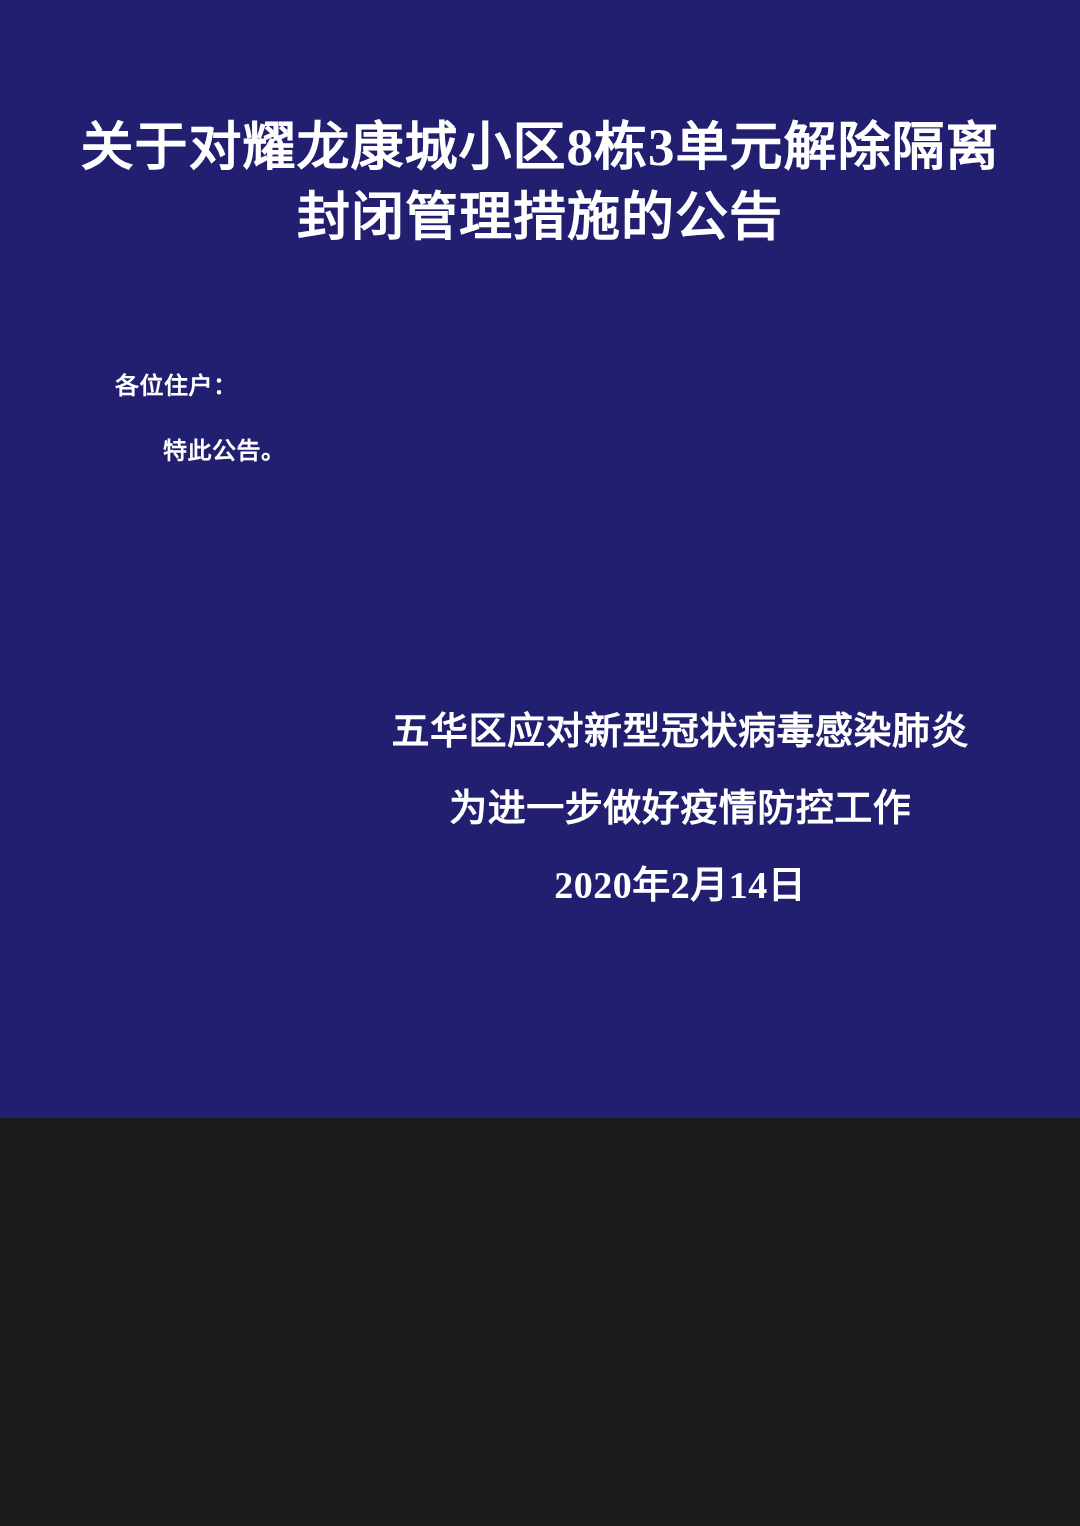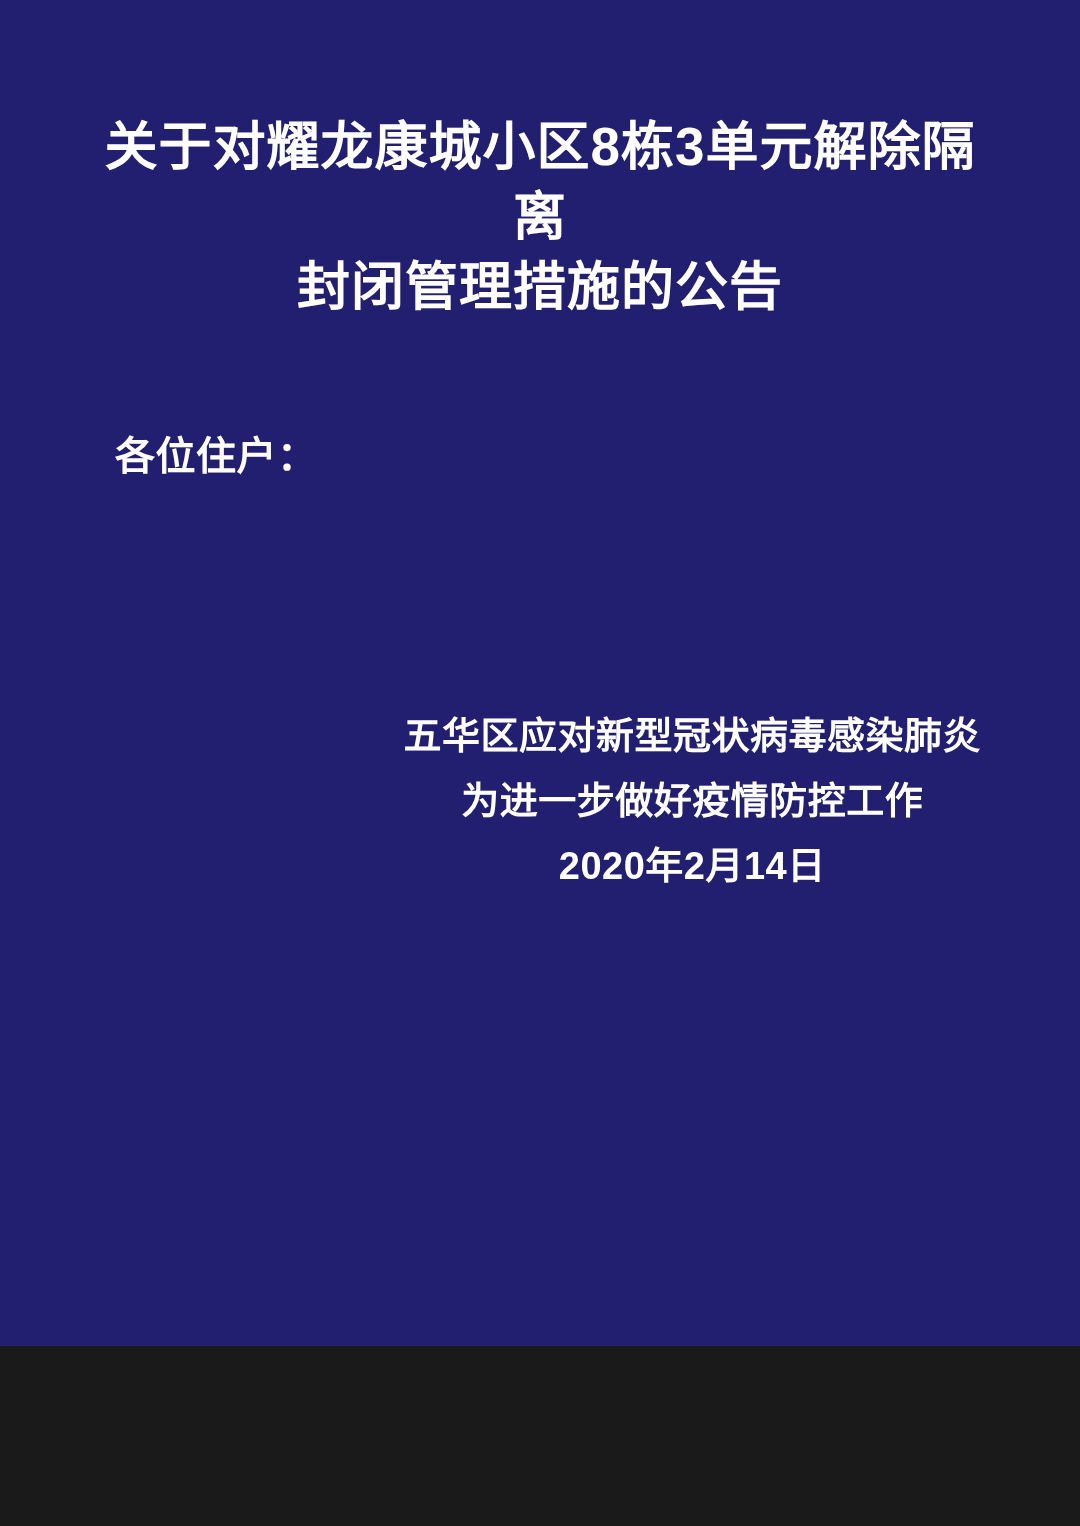--- a/index.html
+++ b/index.html
@@ -5,69 +5,70 @@
 <style>
   :root {
     --bg: #221E70;
     --fg: #FFFFFF;
   }
   * { box-sizing: border-box; }
   html, body { margin: 0; padding: 0; background: #1a1a1a; }
   .page {
     position: relative;
     width: 1080px;
-    height: 1346px;
+    height: 1118px;
     margin: 0 auto;
     background: var(--bg);
     color: var(--fg);
-    font-family: Liberation Sans, sans-serif;
+    font-family: Liberation Serif, serif;
     font-weight: bold;
     overflow: hidden;
   }
   .title {
     margin: 112px 78px 0 78px;
     text-align: center;
     font-size: 53px;
     line-height: 70px;
     letter-spacing: 1px;
     font-weight: bold;
   }
   .title-line { display: block; }
   .body-text {
     margin: 102px 72px 0 115px;
-    font-size: 40px;
+    font-size: 24px;
     line-height: 65px;
     text-align: justify;
     text-justify: inter-character;
     letter-spacing: 0.5px;
   }
   .body-text p { margin: 0; }
   .para-indent { text-indent: 2em; }
   .signature {
     width: fit-content;
     margin: 215px 99px 0 auto;
     text-align: center;
     font-size: 38px;
     line-height: 65px;
     letter-spacing: 0.5px;
   }
-  .signature p { margin: 0; }
+  .signature p { margin: 12px; }
 </style>
 </head>
 <body>
 
 <div class="page">
 
   <h1 class="title">
     <span class="title-line">关于对耀龙康城小区8栋3单元解除隔离</span>
     <span class="title-line">封闭管理措施的公告</span>
   </h1>
 
   <div class="body-text">
     <p class="salutation">各位住户：</p>
+    <p class="para-indent">特此公告。</p>
   </div>
 
   <div class="signature">
     <p>五华区应对新型冠状病毒感染肺炎</p>
     <p>为进一步做好疫情防控工作</p>
     <p>2020年2月14日</p>
   </div>
 
 </div>
 

